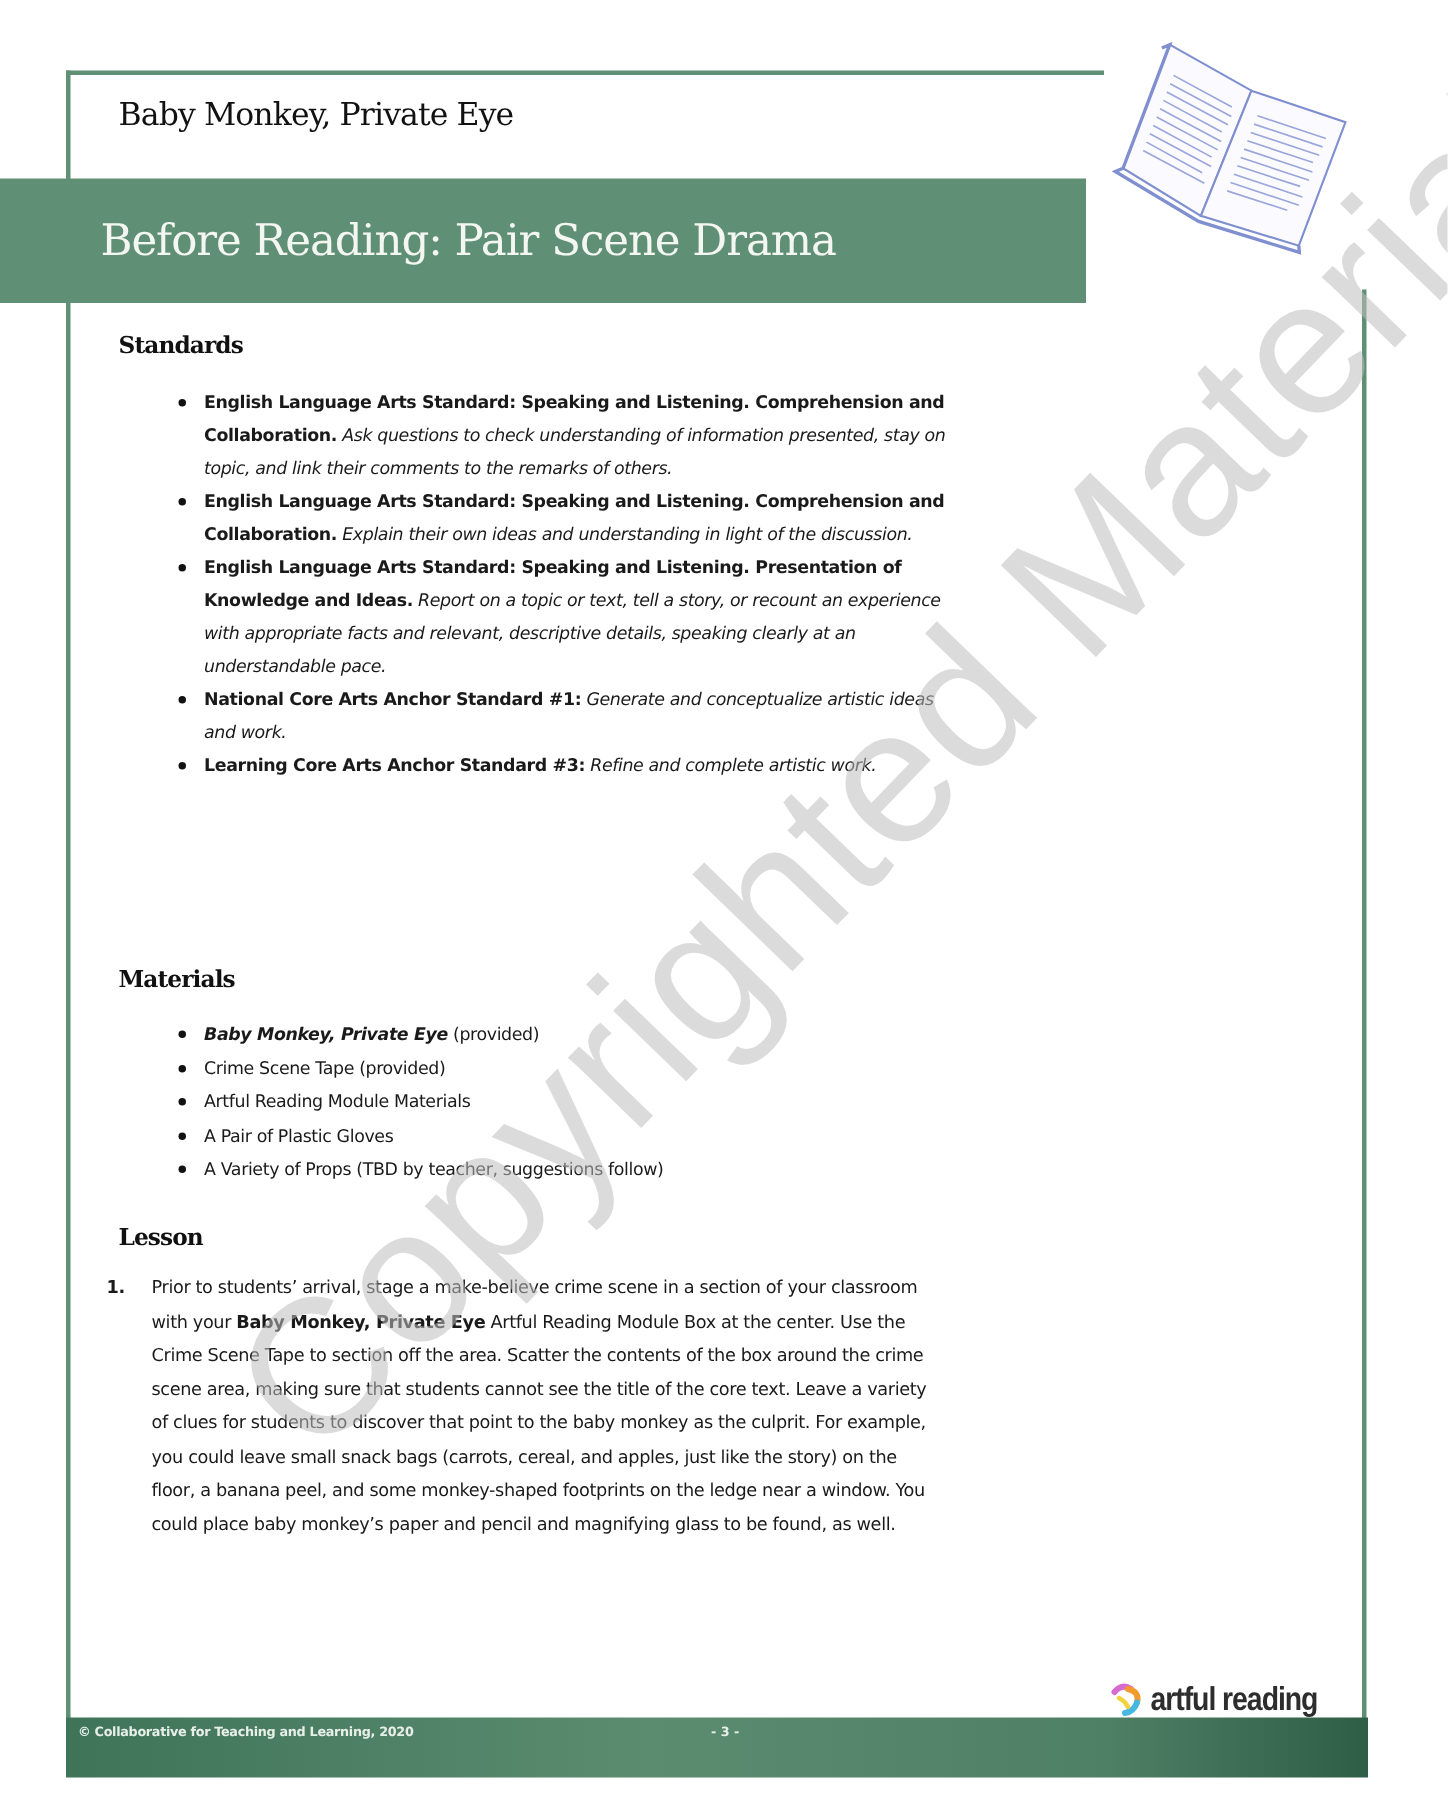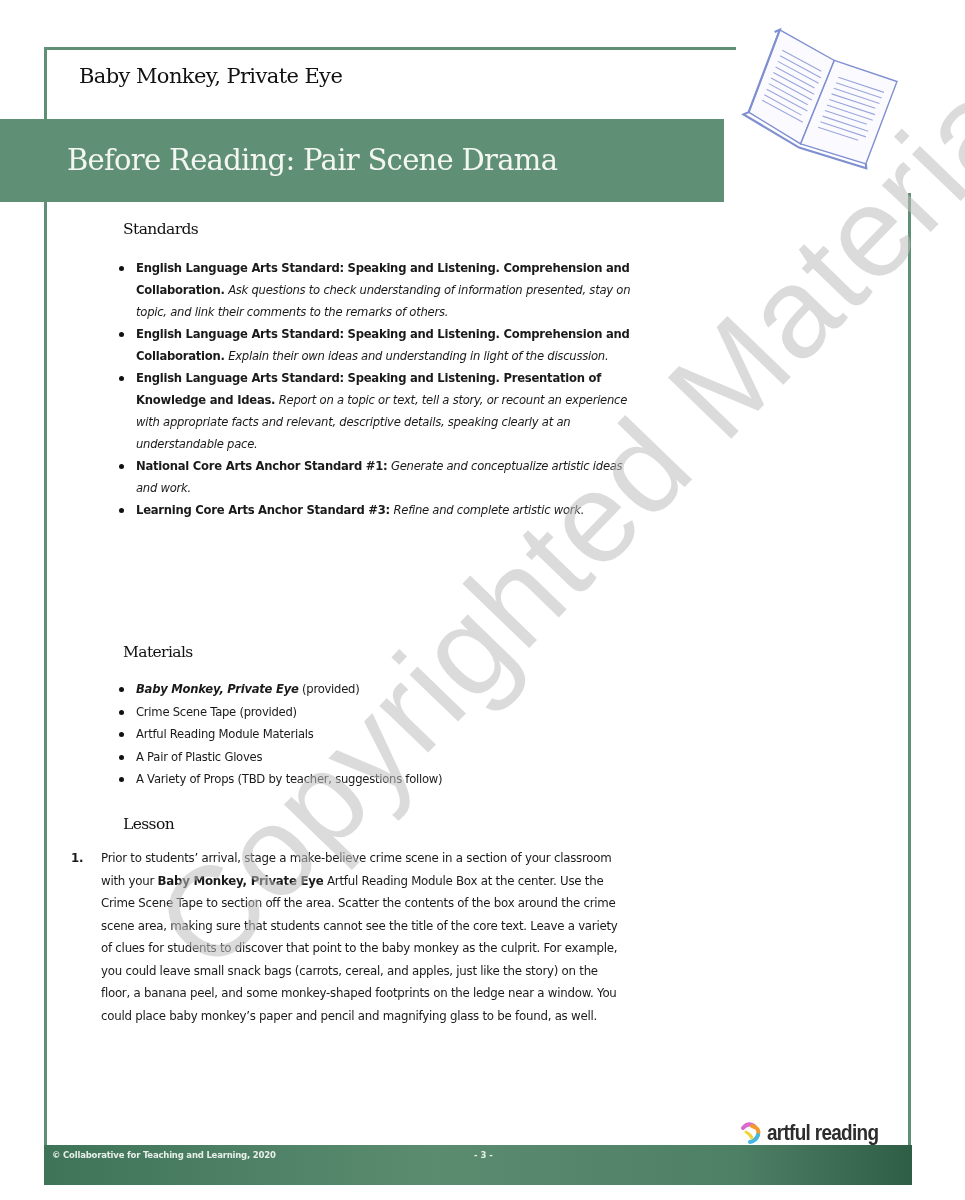--- a/index.html
+++ b/index.html
@@ -21,21 +21,21 @@
   .banner-title {
     position: absolute; left: 67px; top: 143px;
     font-family: "DejaVu Serif", serif; font-size: 29px; color: #f4f6f2; letter-spacing: -0.7px;
     white-space: nowrap;
   }
 
   .book-icon { position: absolute; left: 738px; top: 22px; width: 175px; height: 150px; }
 
   .section-heading {
     position: absolute; left: 79px;
-    font-family: "DejaVu Serif", serif; font-weight: normal; font-size: 15.5px; letter-spacing: -0.6px; color: #111; margin-left: 44px;
+    font-family: "DejaVu Serif", serif; font-weight: bold; font-size: 15.5px; letter-spacing: -0.6px; color: #111;
   }
   ul.list, ol.list { position: absolute; margin: 0; padding: 0; list-style: none; }
   .list li { position: relative; font-size: 11.6px; line-height: 22px; letter-spacing: -0.25px; }
   .std-list { left: 136px; top: 257px; width: 495px; }
   .std-list li .b { font-weight: bold; }
   .std-list li .i { font-style: italic; }
   .bullet {
     position: absolute; left: -17px; top: 9px; width: 5px; height: 5px; border-radius: 50%; background: #111;
   }
   .mat-list { left: 136px; top: 678px; width: 460px; }

